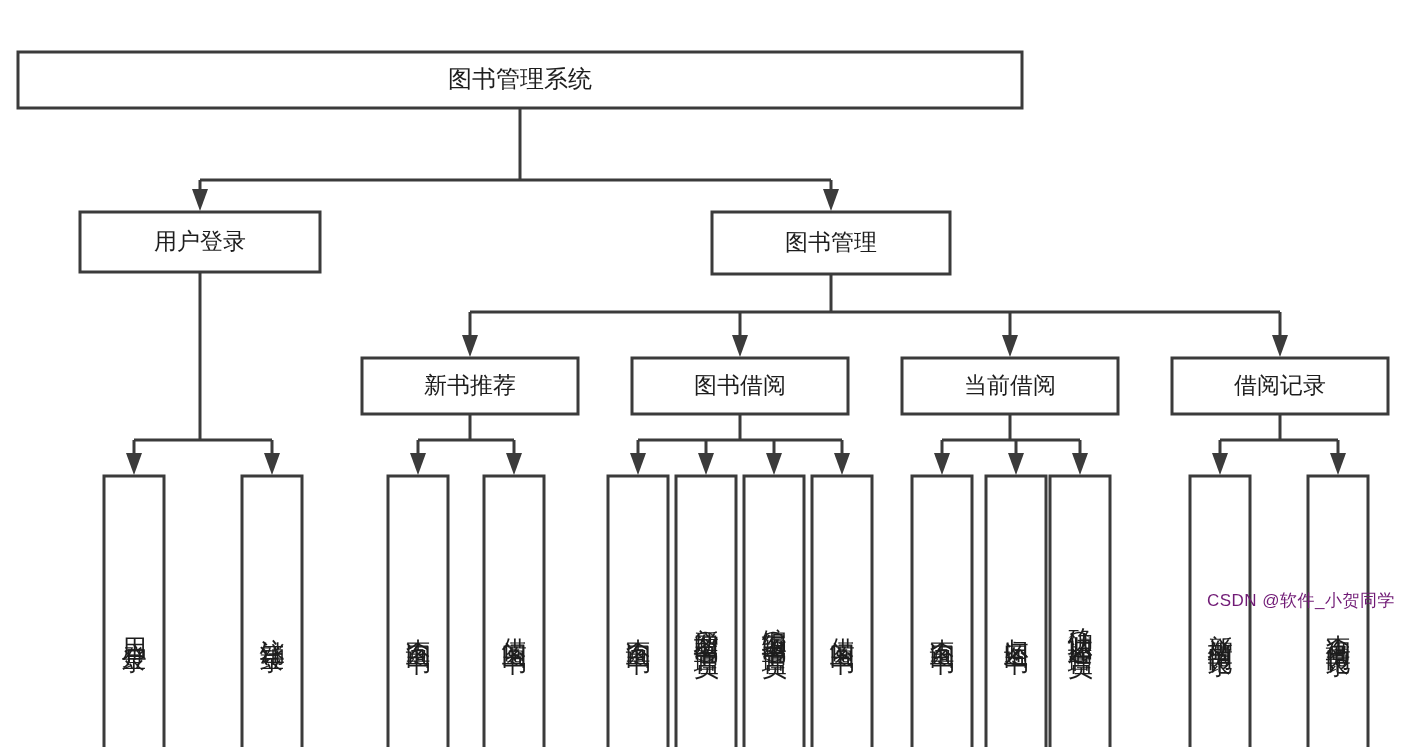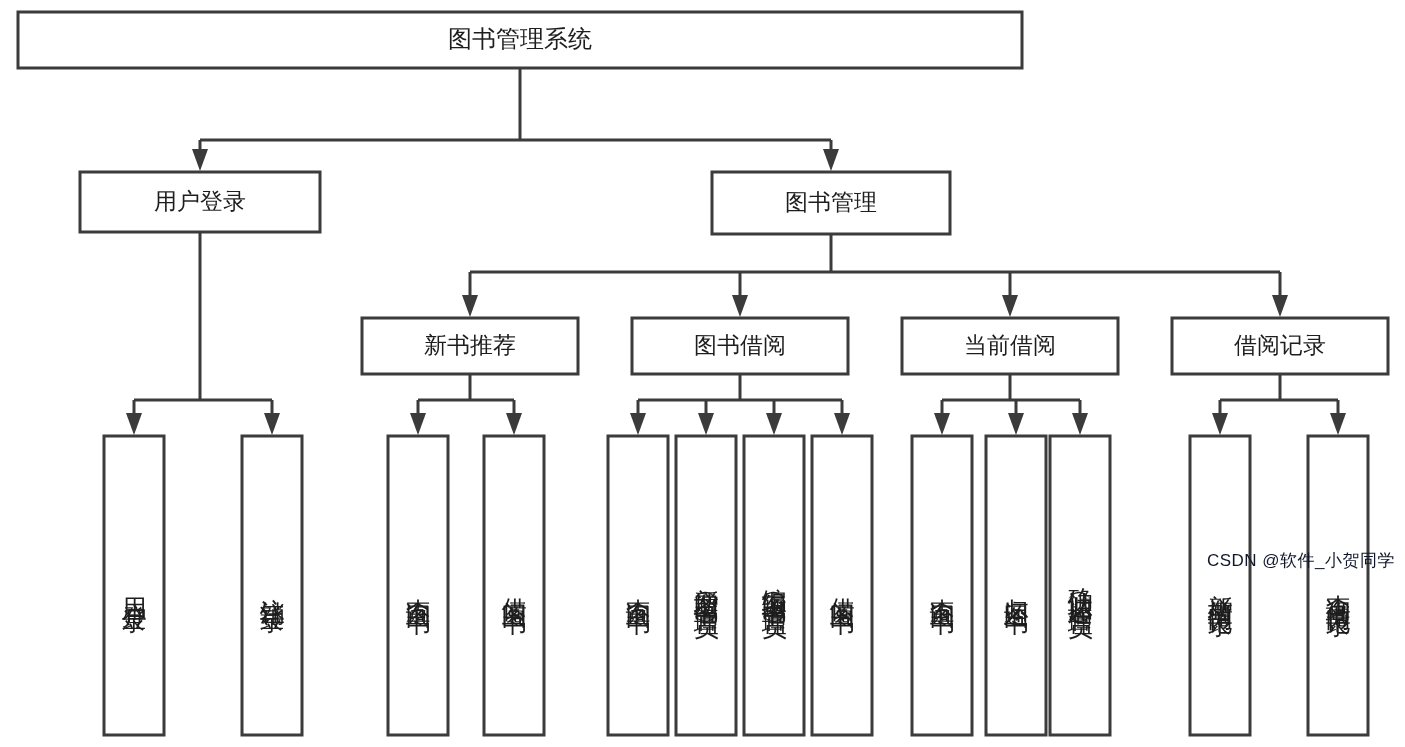--- a/index.html
+++ b/index.html
@@ -1,20 +1,20 @@
 <!DOCTYPE html>
 <html><head>
 <meta charset="utf-8">
 <style>
   html,body{margin:0;padding:0;background:#ffffff;}
   body{
     font-family:"Liberation Sans","DejaVu Sans",sans-serif;
     width:1405px;height:747px;overflow:hidden;
   }
-  #diagram-root{position:relative;width:1405px;height:576px;background:#fff;}
+  #diagram-root{position:relative;width:1405px;height:576px;background:#fff;margin-top:40px;}
   svg#tree{position:absolute;left:0;top:0;width:1405px;height:747px;}
 
   .node-box{
     fill:#ffffff;
     stroke:#3b3b3b;
     stroke-width:3;
   }
   .node-label{
     fill:#1d1d1d;
     font-family:"Liberation Sans","DejaVu Sans",sans-serif;
@@ -45,21 +45,21 @@
     transform:translateX(-50%);
     text-align:center;
     pointer-events:none;
   }
   .watermark{
     position:absolute;
     right:10px;
     bottom:4px;
     font-family:"Liberation Sans","DejaVu Sans",sans-serif;
     font-size:17px;
-    color:#0f172a;
+    color:#701a75;
     white-space:nowrap;
     letter-spacing:0.5px;
   }
 </style>
 </head>
 <body>
 
 <div id="diagram-root">
 
   <svg id="tree" viewBox="0 0 1405 747">

